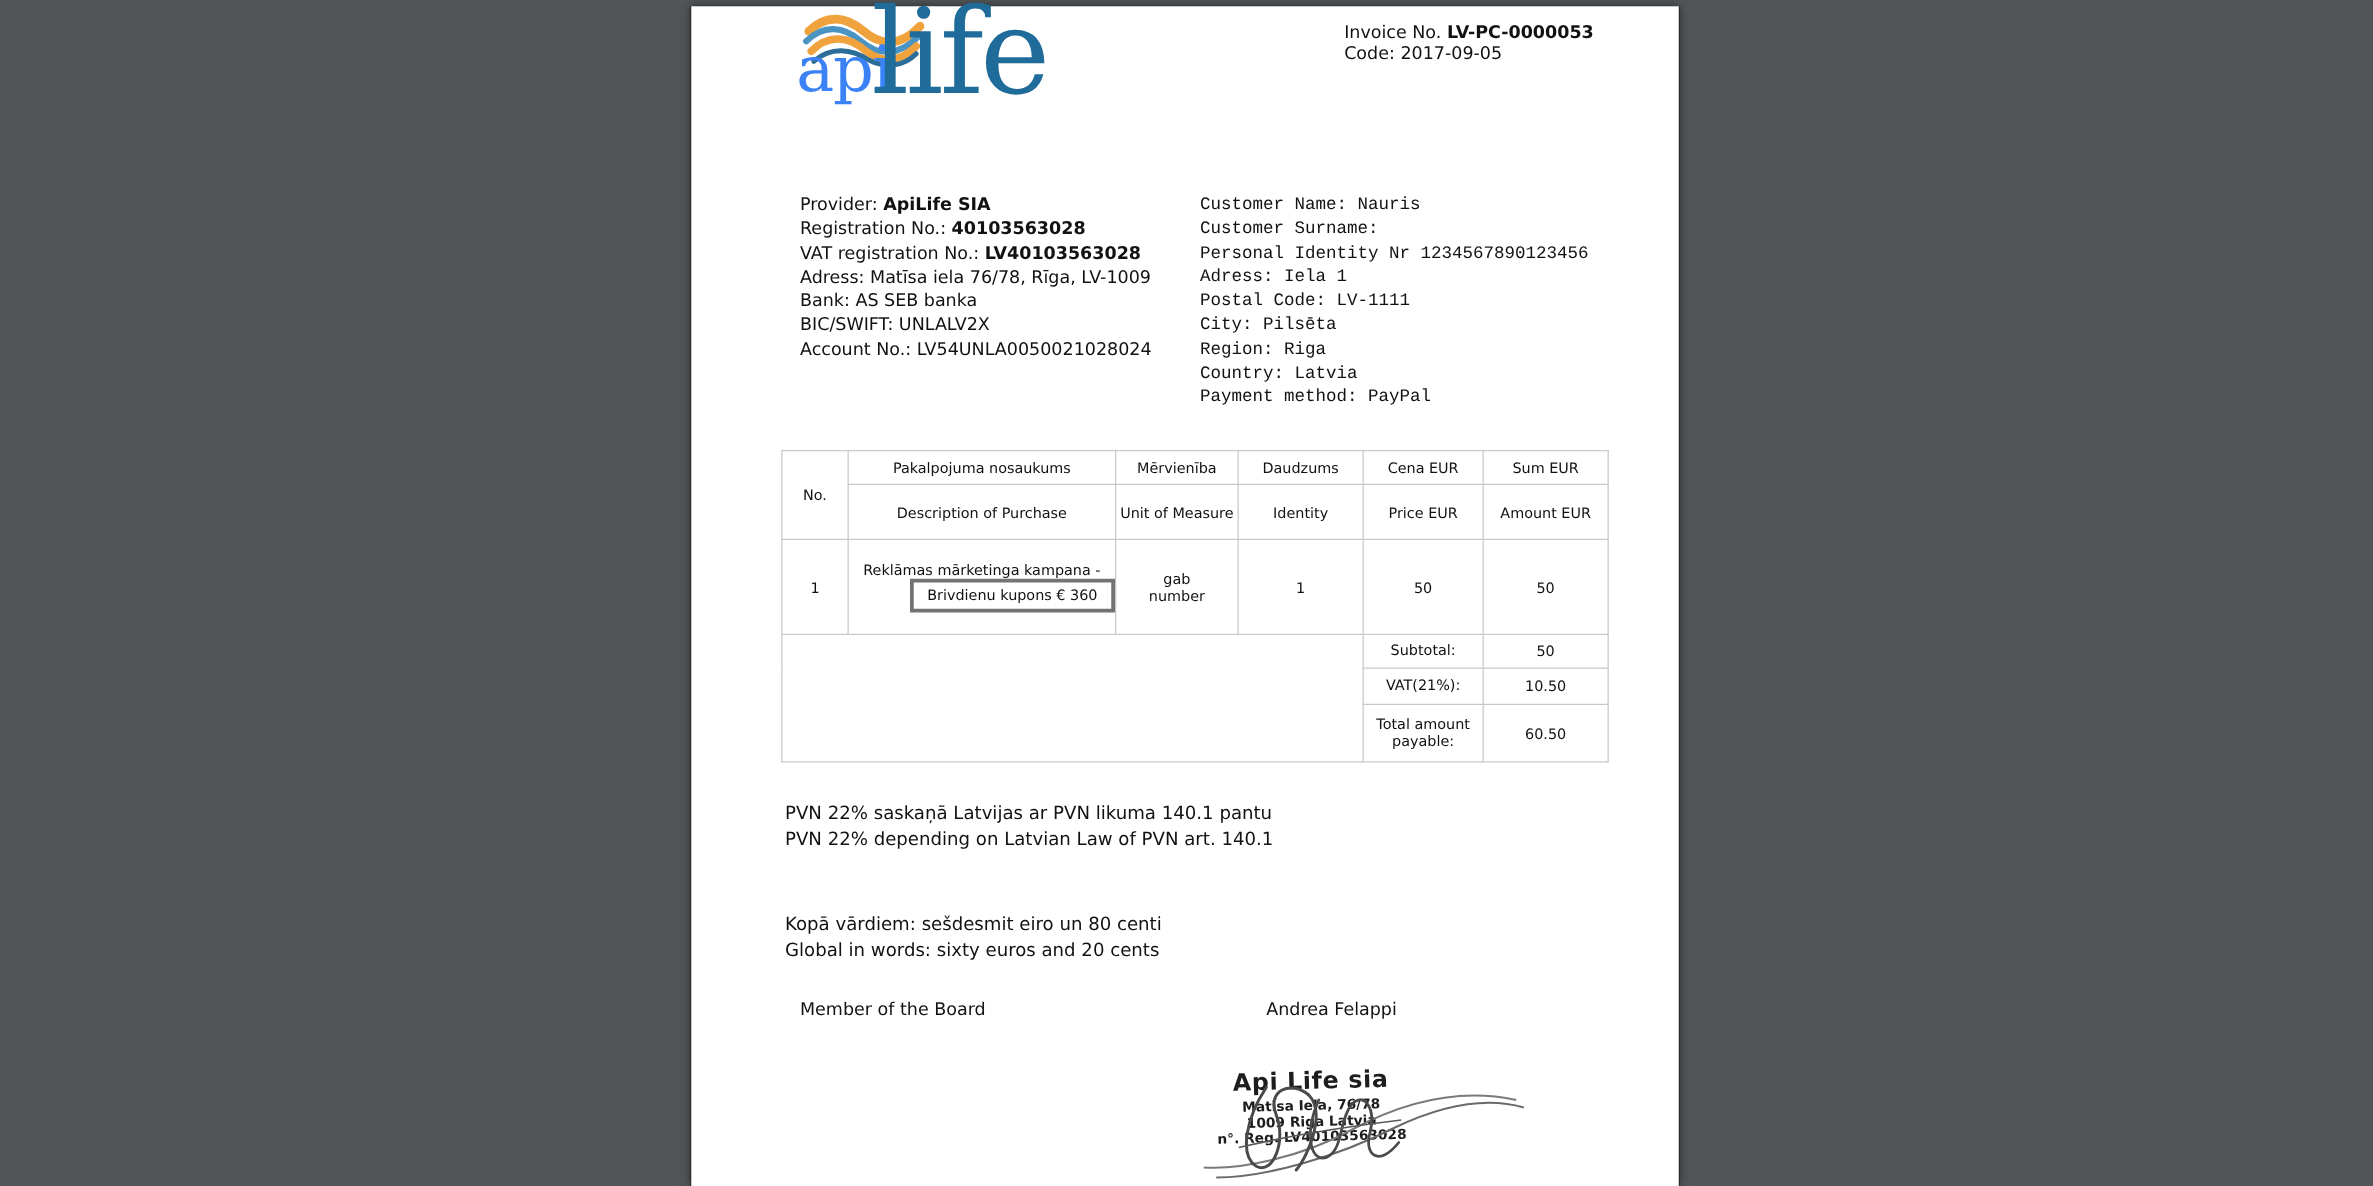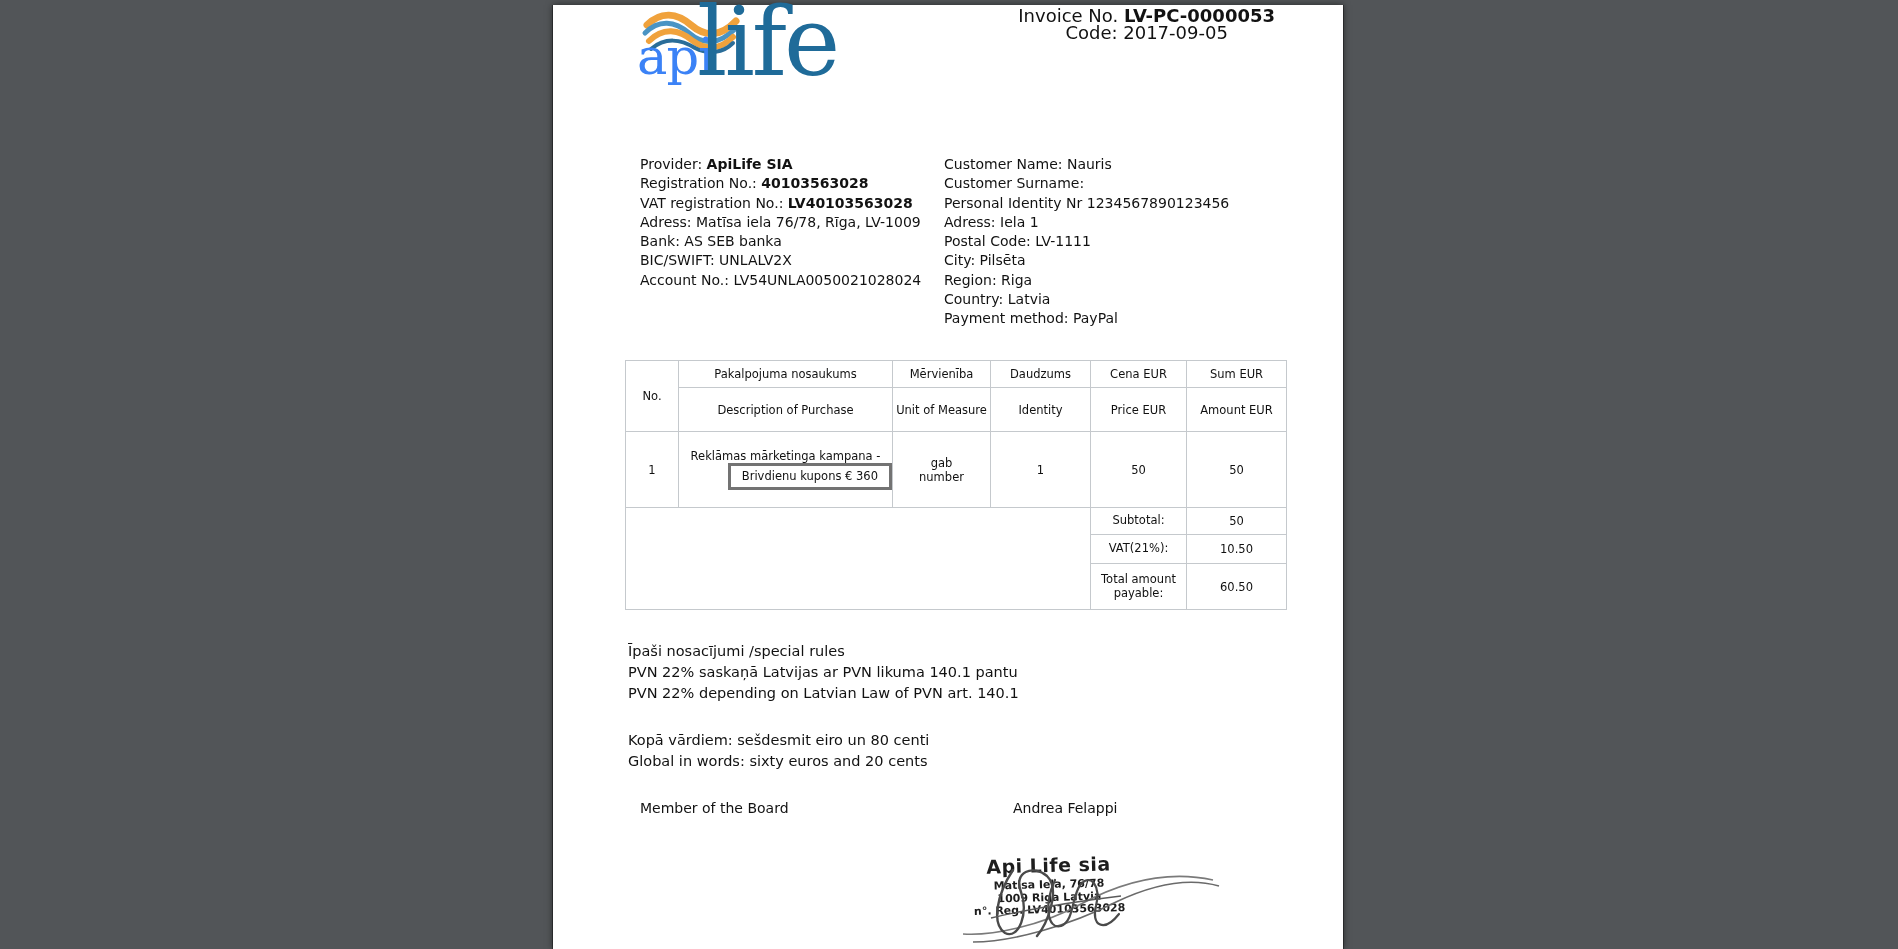--- a/index.html
+++ b/index.html
@@ -21,26 +21,26 @@
     position:absolute;left:84px;top:26px;
     font-family:"DejaVu Serif","Liberation Serif",serif;
     font-size:51px;line-height:52px;color:#3b82f6;letter-spacing:-1px;
   }
   .logo .life{
     position:absolute;left:144px;top:-10px;
     font-family:"DejaVu Serif","Liberation Serif",serif;
     font-size:95px;line-height:95px;color:#1f6b99;letter-spacing:-3px;
   }
   
-  .inv-meta{position:absolute;top:3px;right:68px;text-align:center;font-size:18px;line-height:16.5px;}
+  .inv-meta{position:absolute;top:13px;right:68px;text-align:left;font-size:14px;line-height:16.5px;}
   .inv-meta b{font-weight:bold;}
   
   .party{position:absolute;top:150px;font-size:14px;line-height:19.3px;}
   .provider{left:87px;}
-  .customer{left:391px;}
+  .customer{left:407px;font-family:Liberation Mono, monospace;}
   .party .bold{font-weight:bold;}
   
   table.inv{
     position:absolute;left:72px;top:355px;
     border-collapse:collapse;table-layout:fixed;
     font-size:11.5px;color:#111;
   }
   table.inv td{
     border:1px solid #c5c9cd;text-align:center;vertical-align:middle;
     padding:0;overflow:hidden;
@@ -169,21 +169,20 @@
       <td class="tval">10.50</td>
     </tr>
     <tr class="tot-c">
       <td class="tlabel">Total amount payable:</td>
       <td class="tval">60.50</td>
     </tr>
   </tbody>
     </table>
 
   <div class="rules">
-    <div>Īpaši nosacījumi /special rules</div>
     <div>PVN 22% saskaņā Latvijas ar PVN likuma 140.1 pantu</div>
     <div>PVN 22% depending on Latvian Law of PVN art. 140.1</div>
   </div>
   <div class="words">
     <div>Kopā vārdiem: sešdesmit eiro un 80 centi</div>
     <div>Global in words: sixty euros and 20 cents</div>
   </div>
 
   <div class="sig-left">Member of the Board</div>
   <div class="sig-right">Andrea Felappi</div>

